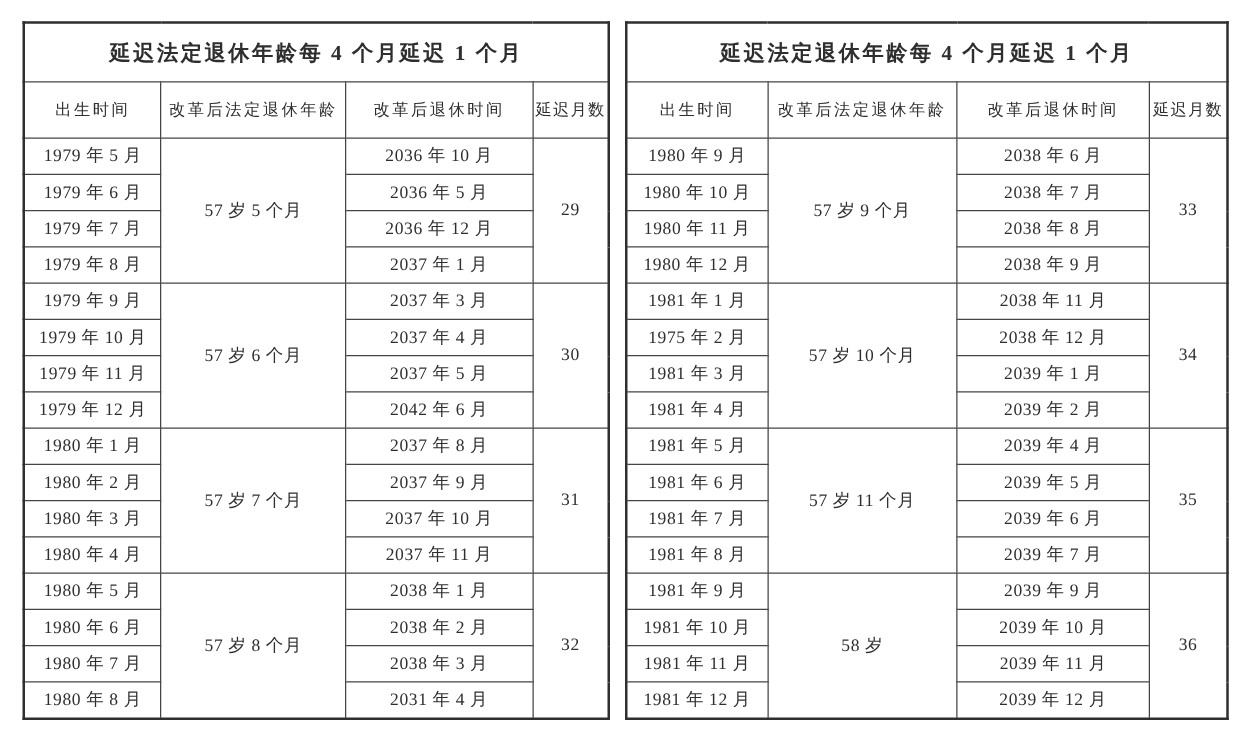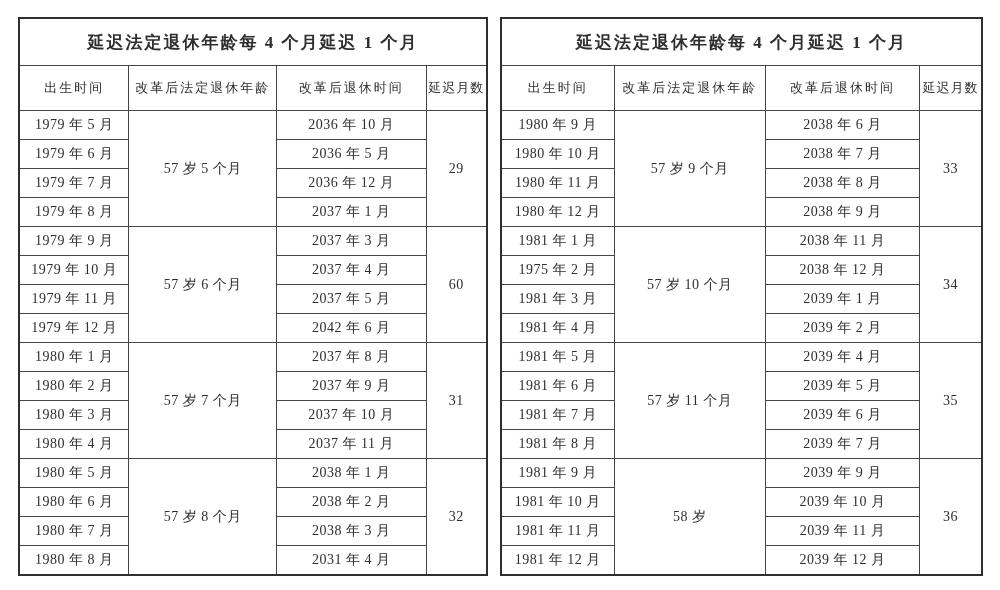--- a/index.html
+++ b/index.html
@@ -91,21 +91,21 @@
             <td>2036 年 12 月</td>
           </tr>
           <tr>
             <td>1979 年 8 月</td>
             <td>2037 年 1 月</td>
           </tr>
           <tr>
             <td>1979 年 9 月</td>
             <td rowspan="4">57 岁 6 个月</td>
             <td>2037 年 3 月</td>
-            <td rowspan="4">60</td>
+            <td rowspan="4">30</td>
           </tr>
           <tr>
             <td>1979 年 10 月</td>
             <td>2037 年 4 月</td>
           </tr>
           <tr>
             <td>1979 年 11 月</td>
             <td>2037 年 5 月</td>
           </tr>
           <tr>

